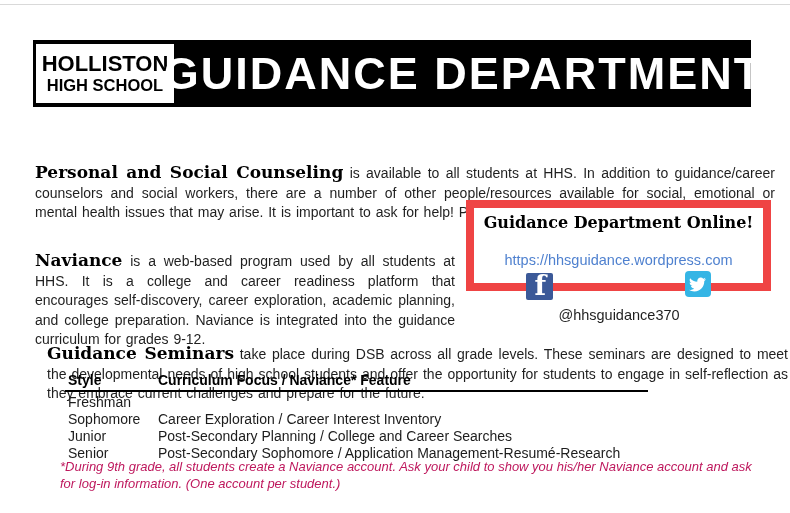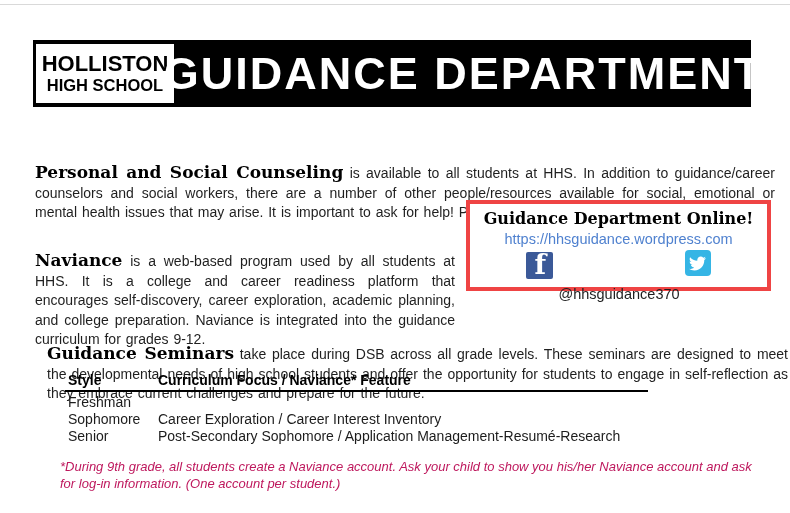--- a/index.html
+++ b/index.html
@@ -77,38 +77,38 @@
     color: #000000;
   }
   .para-counseling { left: 35px; top: 123px; width: 740px; }
   .para-naviance  { left: 35px; top: 211px; width: 420px; }
   .para-seminars  { left: 47px; top: 304px; width: 741px; }
   
   .online-box {
     position: absolute;
     left: 466px; top: 200px;
     width: 305px; height: 91px;
-    border: 4px solid #ef4444;
+    border: 8px solid #ef4444;
     background: #ffffff;
     text-align: center;
     padding-top: 5px;
   }
   .online-heading {
     font-family: "DejaVu Serif", serif;
     font-weight: bold;
     font-size: 16px;
     color: #000000;
     line-height: 20px;
   }
   .online-url {
     display: inline-block;
     font-size: 14.5px;
     color: #4f81cf;
     line-height: 19px;
-    margin-top: 1px;
+    margin-top: 18px;
     text-decoration: none;
   }
   .social-row {
     margin-top: 5px;
     display: flex;
     align-items: center;
     justify-content: center;
     gap: 5px;
   }
   .fb-icon {
@@ -224,20 +224,24 @@
   <div class="head-rule"></div>
   <div class="t-body">
     <div class="t-row">
       <div class="t-col1">Freshman</div>
     </div>
     <div class="t-row">
       <div class="t-col1">Sophomore</div>
       <div class="t-col2">Career Exploration / Career Interest Inventory</div>
     </div>
     <div class="t-row">
+      <div class="t-col1">Junior</div>
+      <div class="t-col2">Post-Secondary Planning / College and Career Searches</div>
+    </div>
+    <div class="t-row">
       <div class="t-col1">Senior</div>
       <div class="t-col2">Post-Secondary Sophomore / Application Management-Resumé-Research</div>
     </div>
   </div>
 
   <div class="footnote">*During 9th grade, all students create a Naviance account. Ask your child to show you his/her Naviance account and ask for log-in information. (One account per student.)</div>
 
 </div>
 
 </body></html>

